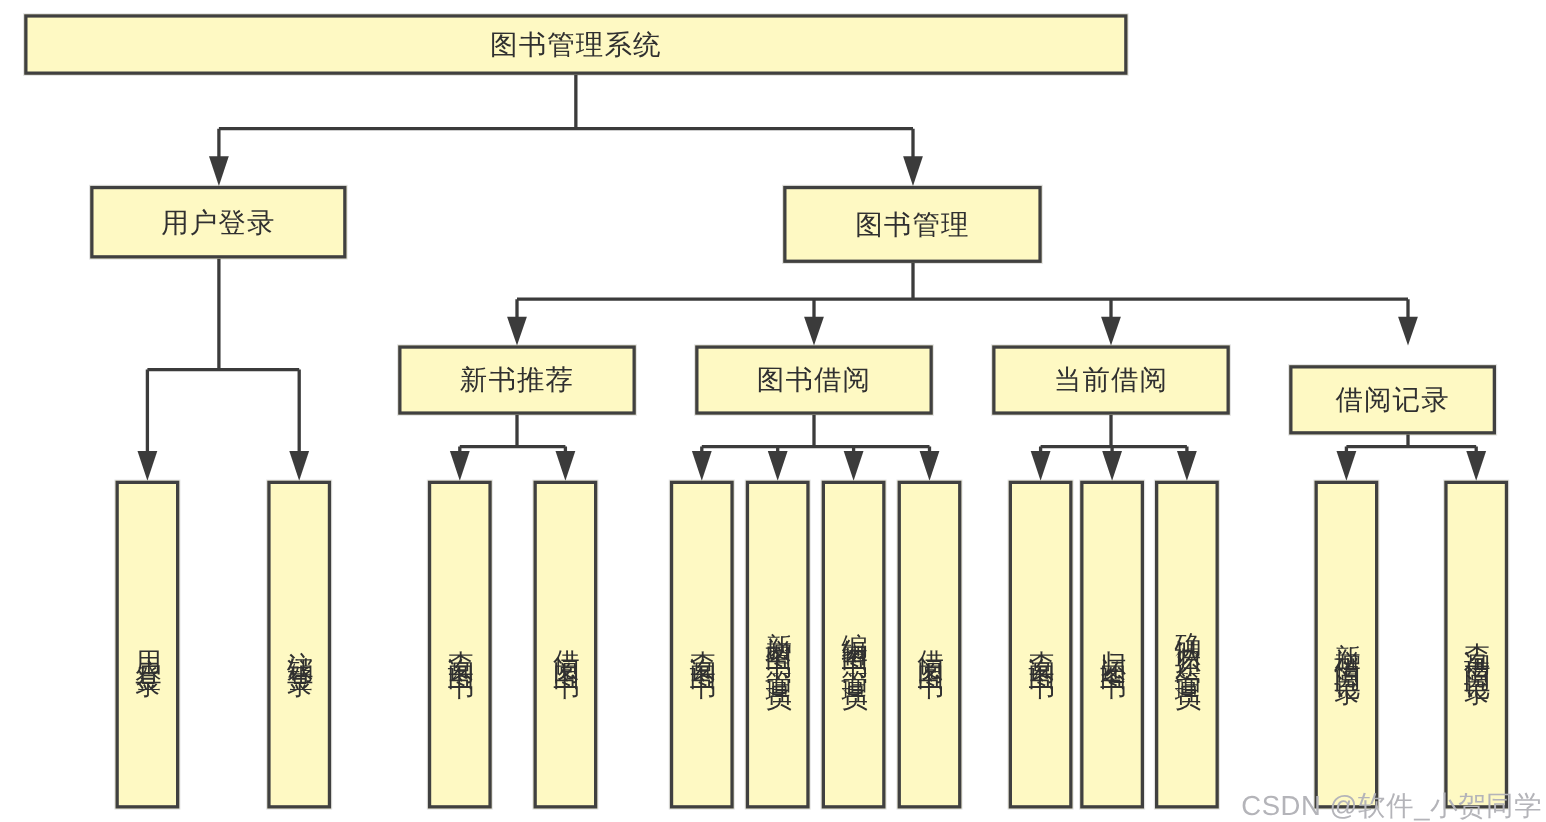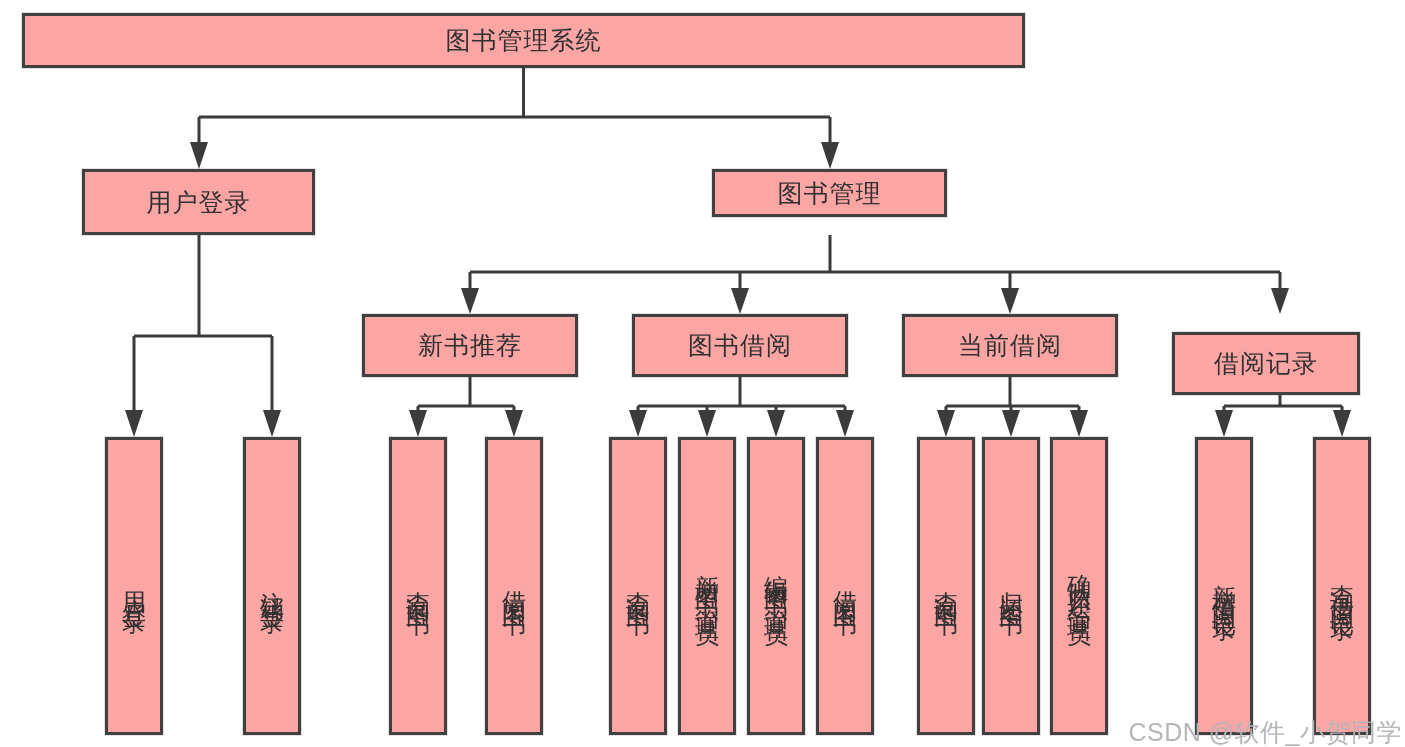--- a/index.html
+++ b/index.html
@@ -32,21 +32,21 @@
     stroke: currentColor;
     stroke-width: 3;
     fill: none;
   }
   svg.wires polygon {
     fill: currentColor;
     stroke: none;
   }
   .node {
     position: absolute;
-    background: #fca5a5;
+    background: #fef9c3;
     border: 3px solid var(--border);
     display: flex;
     align-items: center;
     justify-content: center;
     box-shadow: 0 0 0 1px rgba(60,60,60,0.15);
   }
   .h-node .label {
     font-size: 25px;
     letter-spacing: 1px;
     color: var(--text);
@@ -121,21 +121,21 @@
     </g>
   </svg>
 
   <div class="node h-node" style="left:22px; top:13px; width:1003px; height:55px;">
     <span class="label">图书管理系统</span>
   </div>
 
   <div class="node h-node" style="left:82px; top:169px; width:233px; height:66px;">
     <span class="label">用户登录</span>
   </div>
-  <div class="node h-node" style="left:712px; top:169px; width:235px; height:48px;">
+  <div class="node h-node" style="left:712px; top:169px; width:235px; height:70px;">
     <span class="label">图书管理</span>
   </div>
 
   <div class="node h-node" style="left:362px; top:314px; width:216px; height:63px;font-family:Liberation Mono, monospace;">
     <span class="label">新书推荐</span>
   </div>
   <div class="node h-node" style="left:632px; top:314px; width:216px; height:63px;">
     <span class="label">图书借阅</span>
   </div>
   <div class="node h-node" style="left:902px; top:314px; width:216px; height:63px;">

